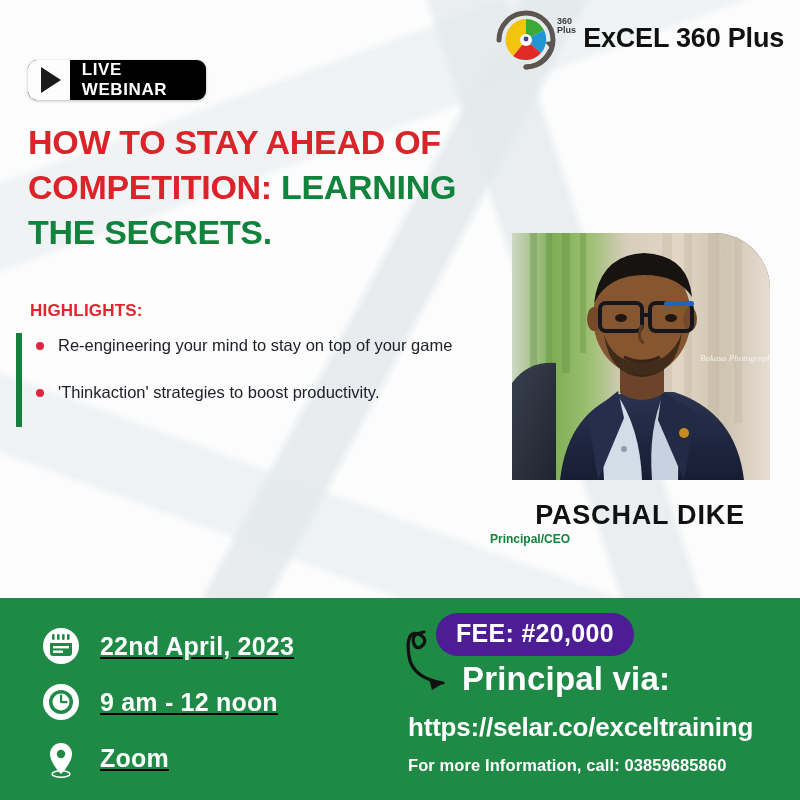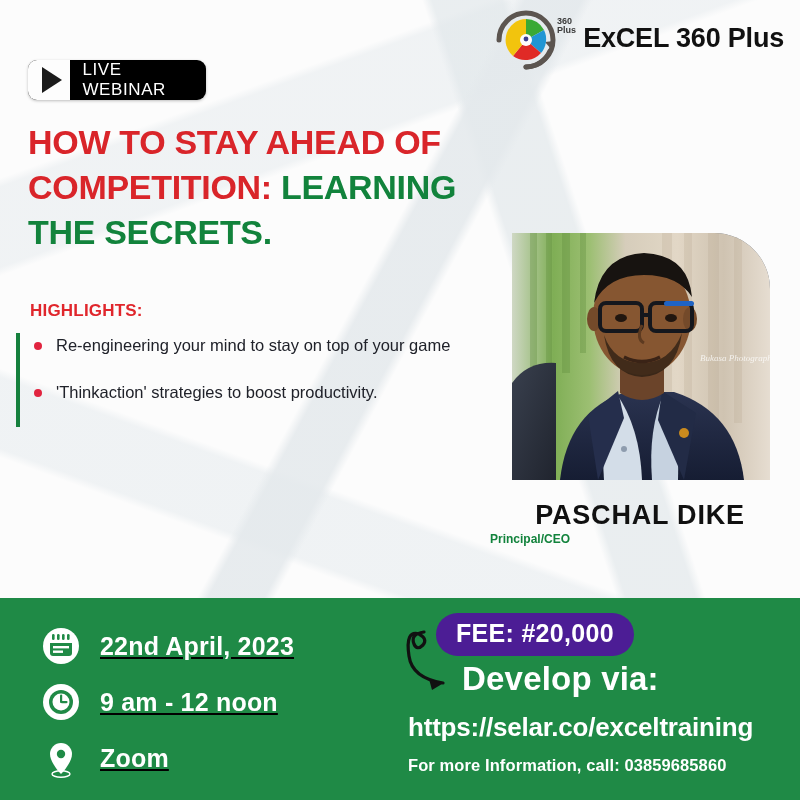--- a/index.html
+++ b/index.html
@@ -54,21 +54,21 @@
   .live-play {
     width: 0; height: 0;
     border-left: 20px solid #1b1b1b;
     border-top: 13px solid transparent;
     border-bottom: 13px solid transparent;
     margin-left: 5px;
   }
   .live-text {
     color: #ffffff;
     font-size: 17px;
-    font-weight: normal;
+    font-weight: bold;
     letter-spacing: 0.6px;
     margin-left: 12px;
   }
 
   
   .brand {
     position: absolute;
     right: 16px; top: 8px;
     display: flex;
     align-items: center;
@@ -107,21 +107,21 @@
     left: 30px; top: 301px;
     font-size: 17px;
     font-weight: bold;
     color: #e0262c;
     letter-spacing: 0.2px;
   }
   .bullets {
     position: absolute;
     left: 16px; top: 333px;
     width: 470px;
-    border-left: 4px solid #15803d;
+    border-left: 6px solid #15803d;
     padding-left: 0;
   }
   .bullet {
     position: relative;
     display: flex;
     align-items: flex-start;
     margin-bottom: 22px;
   }
   .bullet-dot {
     flex: none;
@@ -434,17 +434,17 @@
   </div>
 
   <div class="arrow-curl">
     <svg width="60" height="76" viewBox="0 0 60 76">
       <path d="M20 10 q-14 2 -10 12 q3 7 9 1 q5 -6 -4 -11 q-14 -4 -10 22 q3 22 34 27" fill="none" stroke="#111111" stroke-width="3.2" stroke-linecap="round"></path>
       <path d="M38 62 l-13 -5 l3 11 z" fill="#111111"></path>
     </svg>
   </div>
 
   <div class="fee-badge">FEE: #20,000</div>
-  <div class="register-label">Develop via:</div>
+  <div class="register-label">Principal via:</div>
   <div class="register-url">https://selar.co/exceltraining</div>
   <div class="more-info">For more Information, call: 03859685860</div>
 
 </div>
 
 </body></html>

